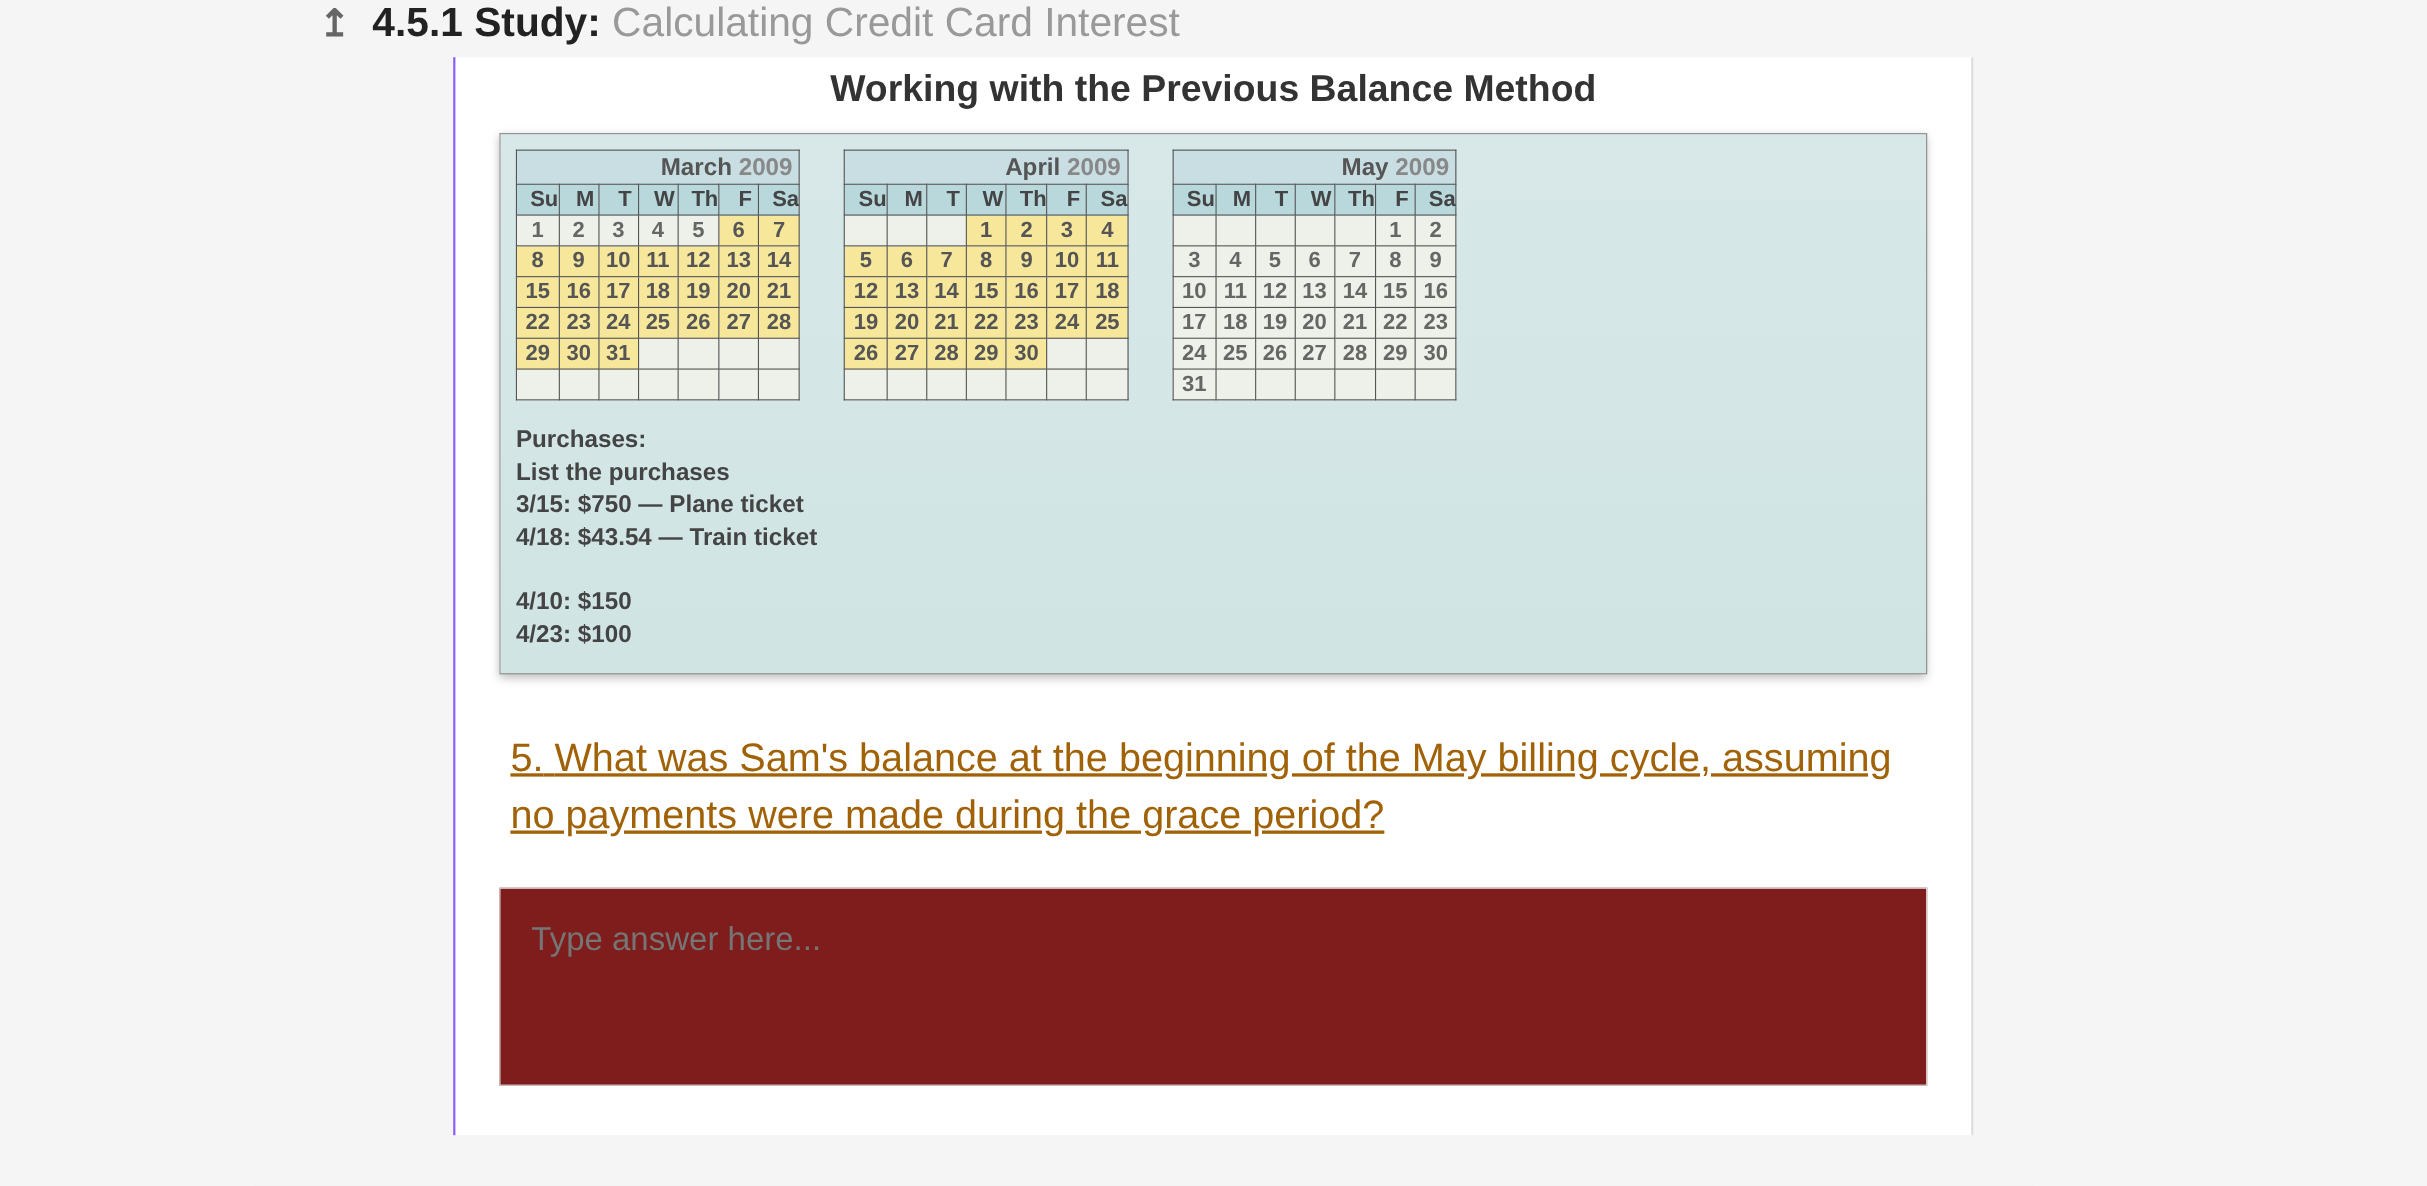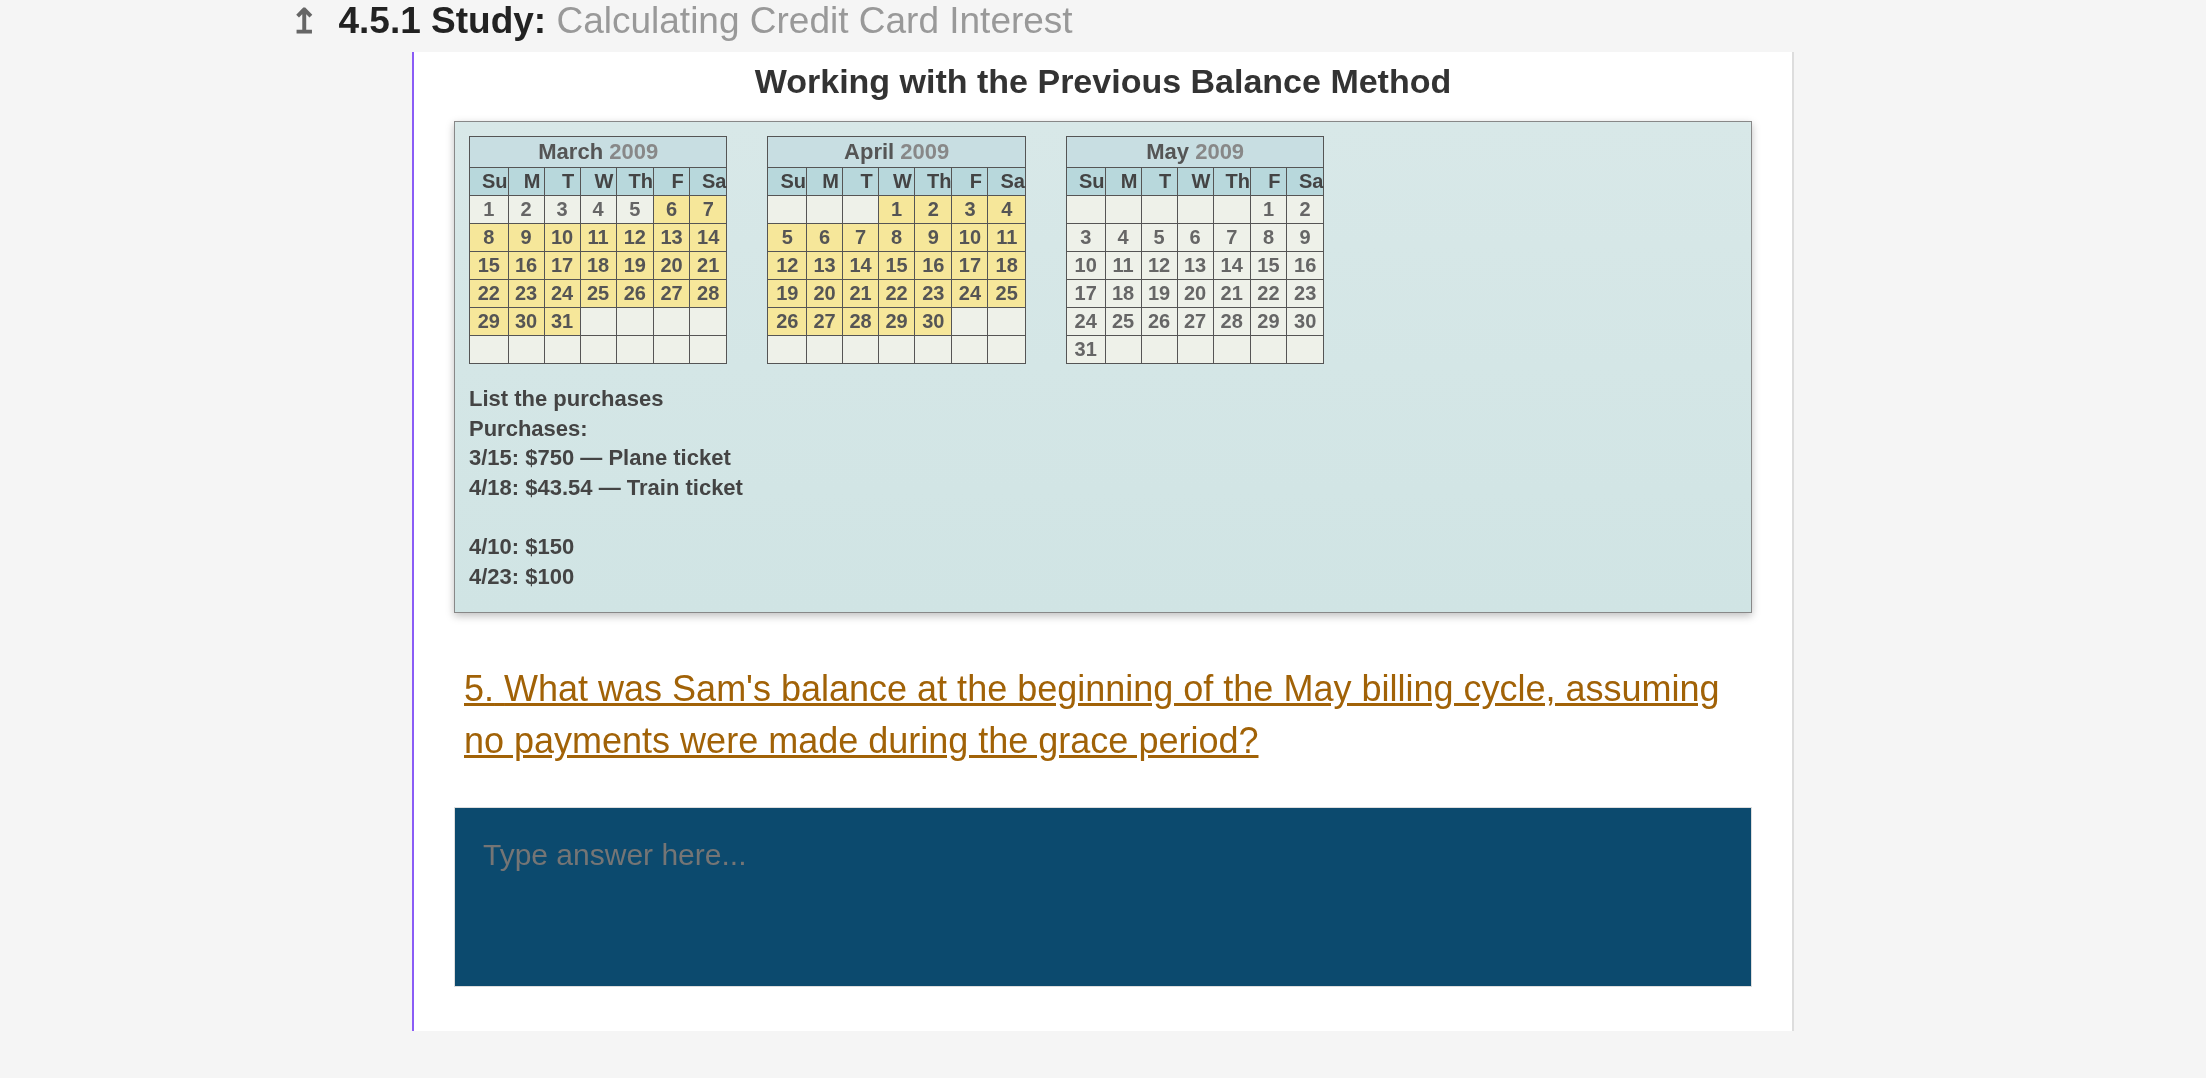--- a/index.html
+++ b/index.html
@@ -59,21 +59,21 @@
     gap: 40px;
     justify-content: flex-start;
     margin-bottom: 20px;
   }
   .cal {
     border-collapse: collapse;
     font-size: 20px;
     font-weight: bold;
   }
   .cal caption {
-    text-align: center;
+    text-align: right;
     font-size: 22px;
     font-weight: bold;
     color: #555;
     background: #c8dee2;
     border: 1px solid #555;
     border-bottom: none;
     padding: 2px 6px;
   }
   .cal caption .year { color: #888; font-weight: bold; }
   .cal th, .cal td {
@@ -97,21 +97,21 @@
   .info-block .hdr { font-weight: bold; }
   .question {
     font-size: 36px;
     color: #a16207;
     padding: 50px 10px 40px 10px;
     line-height: 1.45;
     text-decoration: underline;
   }
   .answer-box {
     border: 1px solid #ddd;
-    background: #0c4a6e;
+    background: #7f1d1d;
     padding: 30px 28px 80px 28px;
     font-size: 30px;
     color: #aaa;
     width: 100%;
     resize: none;
     font-family: inherit;
   }
 </style>
 </head>
 <body>
@@ -337,22 +337,22 @@
                 <td class="empty">&nbsp;</td>
                 <td class="empty">&nbsp;</td>
                 <td class="empty">&nbsp;</td>
                 <td class="empty">&nbsp;</td>
               </tr>
             </tbody>
           </table>
         </div>
 
       <div class="info-block">
+        <div class="hdr">Purchases:</div>
         <div class="hdr">List the purchases</div>
-        <div class="hdr">Purchases:</div>
         <div>3/15: $750 — Plane ticket</div>
         <div>4/18:  $43.54 — Train ticket</div>
         <br>
         <div>4/10: $150</div>
         <div>4/23: $100</div>
       </div>
     </div>
 
     <div class="question">
       <span>5.</span>

